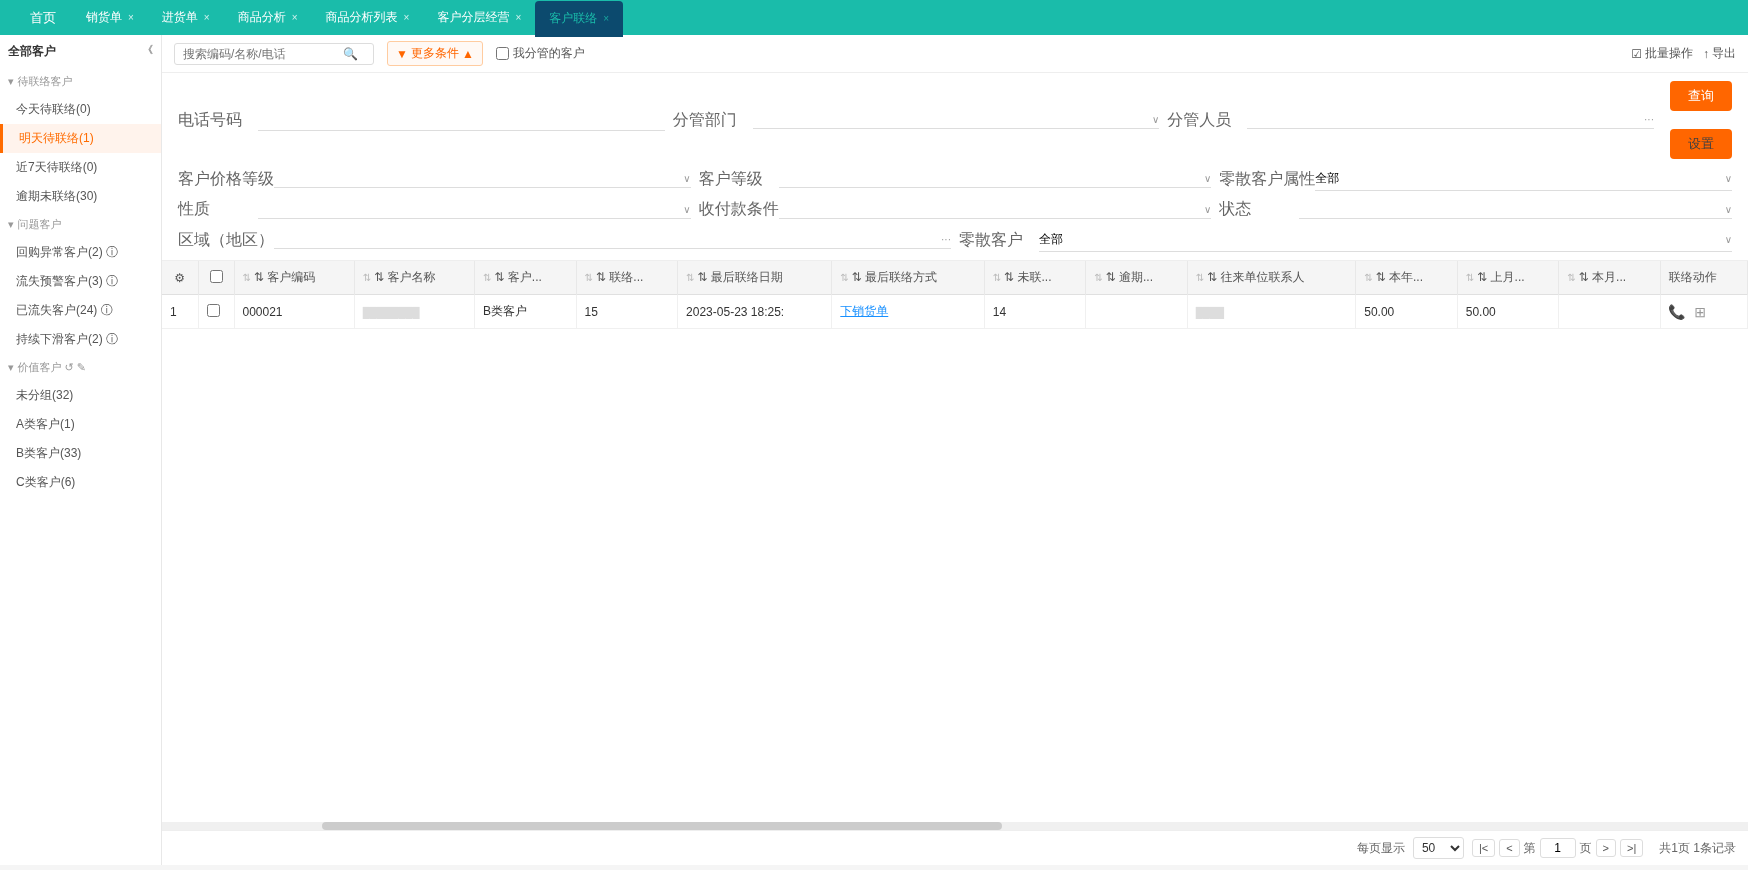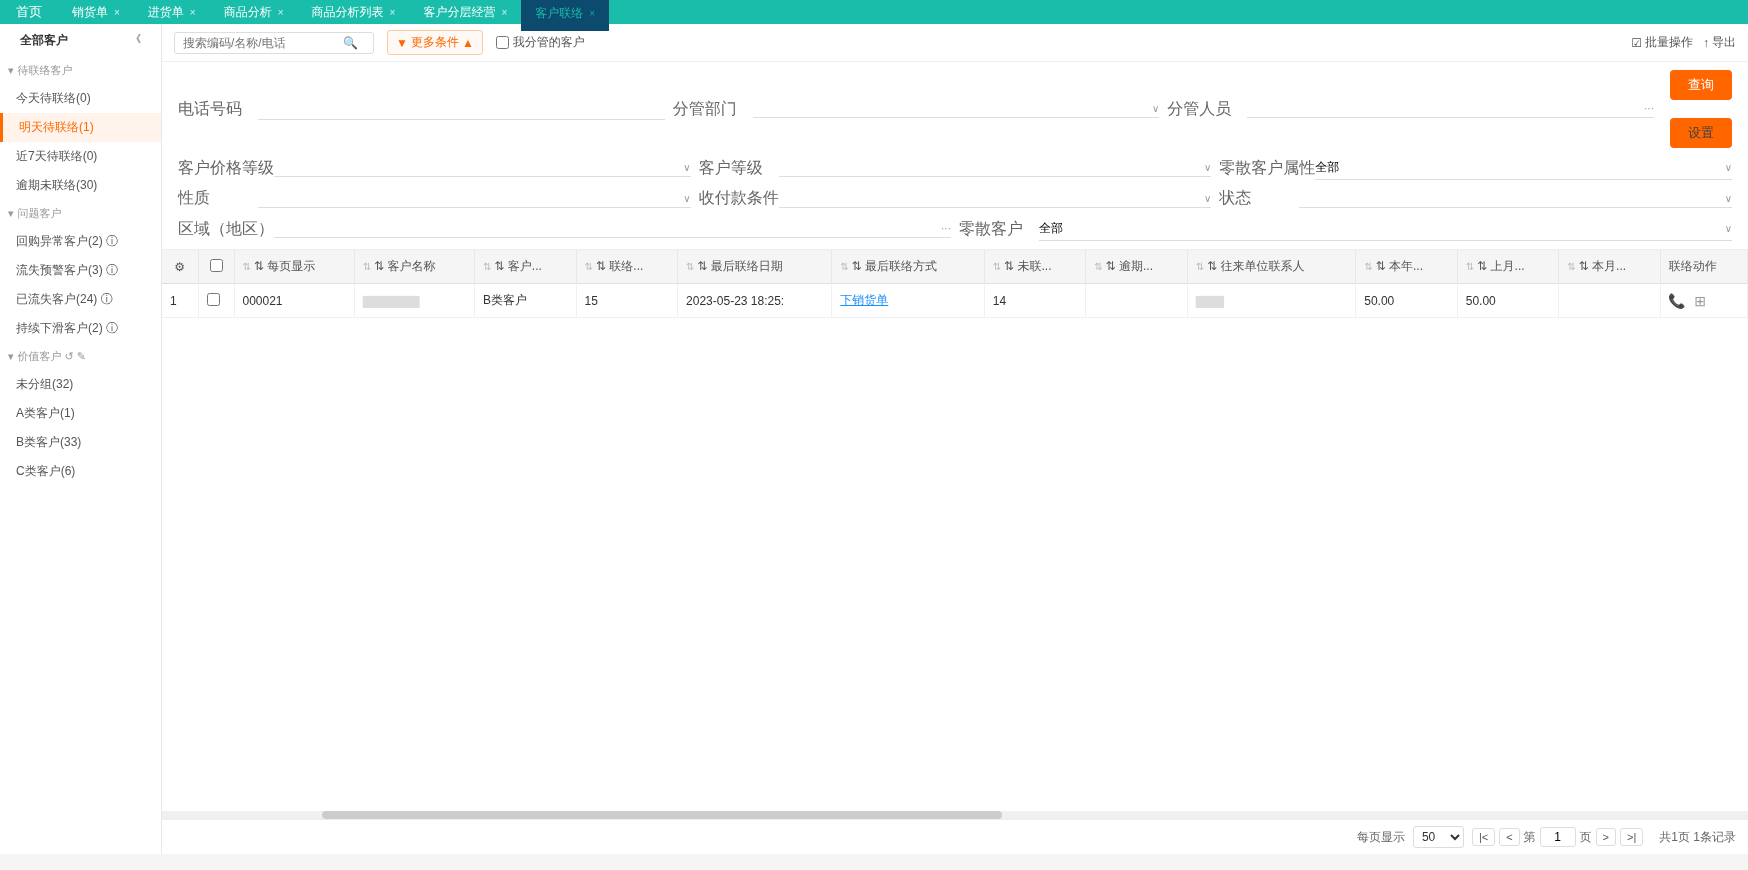--- a/index.html
+++ b/index.html
@@ -1,21 +1,21 @@
 <!DOCTYPE html>
 <html><head>
   <meta charset="utf-8">
   <style>
     * { box-sizing: border-box; margin: 0; padding: 0; font-family: 'Microsoft YaHei', Arial, sans-serif; font-size: 12px; }
     body { background: #f5f5f5; overflow: hidden; width: 1748px; height: 870px; }
 
     
     .top-nav {
       display: flex; align-items: center;
-      background: #1abcaa; height: 24px; padding: 0 0px;
+      background: #1abcaa; height: 35px; padding: 0 14px;
     }
     .nav-item {
       color: #fff; padding: 0 14px; height: 40px; display: flex; align-items: center;
       cursor: pointer; white-space: nowrap; font-size: 13px; position: relative;
     }
     .nav-item.active { background: #0c4a6e; color: #1abcaa; border-radius: 4px 4px 0 0; margin-top: 2px; height: 36px; }
     .nav-item .close-icon { margin-left: 6px; font-size: 10px; opacity: 0.8; }
     .nav-home { padding: 0 16px; color: #fff; font-size: 13px; }
 
     
@@ -28,21 +28,21 @@
     }
     .sidebar-search {
       display: flex; align-items: center; padding: 8px 8px; border-bottom: 1px solid #eee;
     }
     .sidebar-search input {
       flex: 1; border: 1px solid #ddd; border-radius: 3px; padding: 3px 6px; font-size: 12px; color: #666;
     }
 
     .sidebar-section-title {
       display: flex; align-items: flex-start; justify-content: space-between;
-      padding: 8px 20px; color: #333; font-weight: bold; font-size: 12px; cursor: pointer;
+      padding: 8px 8px; color: #333; font-weight: bold; font-size: 12px; cursor: pointer;
     }
     .sidebar-section-title .collapse-icon { color: #999; font-size: 10px; }
 
     .sidebar-item {
       padding: 6px 8px 6px 16px; color: #555; cursor: pointer; font-size: 12px;
       display: flex; align-items: center;
     }
     .sidebar-item.active { background: #fff3ec; color: #ff6b00; border-left: 3px solid #ff6b00; }
 
     .sidebar-group-title {
@@ -338,21 +338,21 @@
         </div>
       </div>
     </div>
 
     <div class="table-container">
       <table>
         <thead>
           <tr>
             <th class="th-settings">⚙</th>
             <th class="th-checkbox"><input type="checkbox" style=""></th>
-            <th class="sortable">⇅ 每页显示</th>
+            <th class="sortable">⇅ 客户编码</th>
             <th class="sortable">⇅ 客户名称</th>
             <th class="sortable">⇅ 客户...</th>
             <th class="sortable">⇅ 联络...</th>
             <th class="sortable">⇅ 最后联络日期</th>
             <th class="sortable">⇅ 最后联络方式</th>
             <th class="sortable">⇅ 未联...</th>
             <th class="sortable">⇅ 逾期...</th>
             <th class="sortable">⇅ 往来单位联系人</th>
             <th class="sortable">⇅ 本年...</th>
             <th class="sortable">⇅ 上月...</th>

